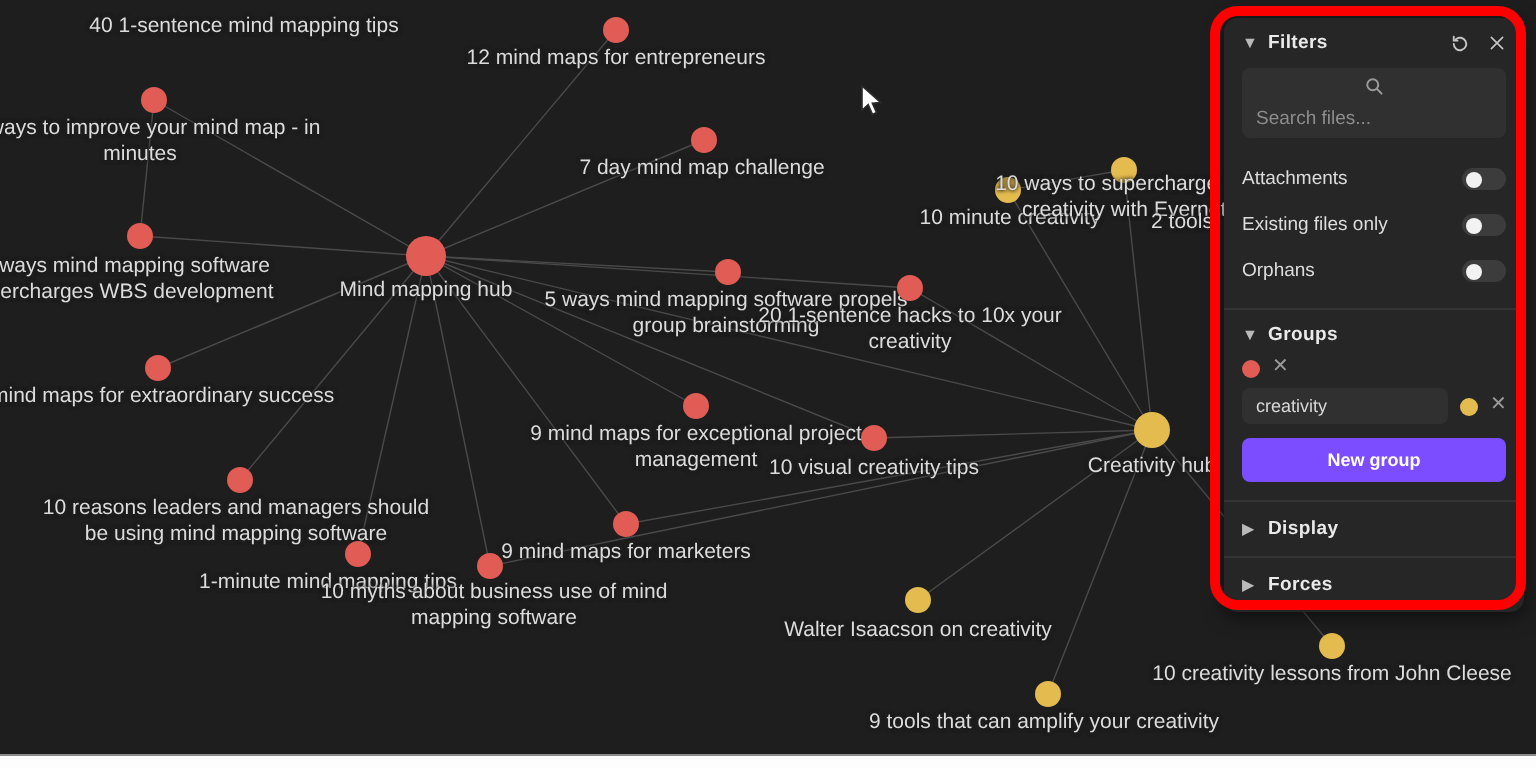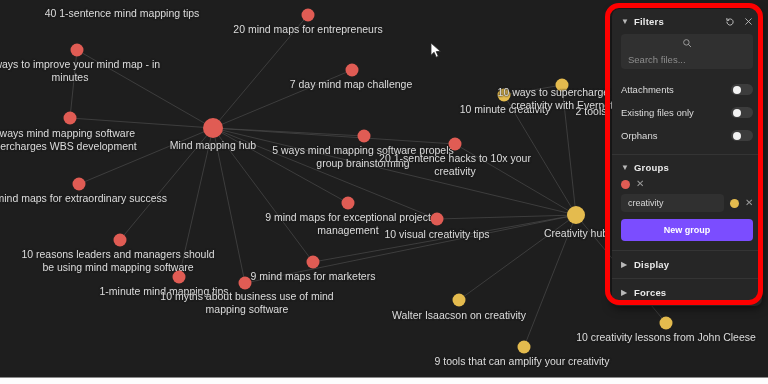--- a/index.html
+++ b/index.html
@@ -76,21 +76,21 @@
         <line x1="504" y1="95" x2="562" y2="85" stroke="#4a4a4a" stroke-width="0.7"></line>
       </svg>
     <div id="nodes-layer">
         <div class="node" style="left: 213px; top: 128px; width: 20px; height: 20px; background: rgb(224, 92, 84);"></div>
         <div class="node-label" style="left: 213px; top: 139px;">Mind mapping hub</div>
         <div class="node" style="left: 77px; top: 50px; width: 13px; height: 13px; background: rgb(224, 92, 84);"></div>
         <div class="node-label" style="left: 122px; top: 7px;">40 1-sentence mind mapping tips</div>
         <div class="node-label" style="left: 70px; top: 58px;">10 ways to improve your mind map - in
 minutes</div>
         <div class="node" style="left: 308px; top: 15px; width: 13px; height: 13px; background: rgb(224, 92, 84);"></div>
-        <div class="node-label" style="left: 308px; top: 23px;">20 mind maps for entrepreneurs</div>
+        <div class="node-label" style="left: 308px; top: 23px;">12 mind maps for entrepreneurs</div>
         <div class="node" style="left: 352px; top: 70px; width: 13px; height: 13px; background: rgb(224, 92, 84);"></div>
         <div class="node-label" style="left: 351px; top: 78px;">7 day mind map challenge</div>
         <div class="node" style="left: 70px; top: 118px; width: 13px; height: 13px; background: rgb(224, 92, 84);"></div>
         <div class="node-label" style="left: 60px; top: 127px;">12 ways mind mapping software
 supercharges WBS development</div>
         <div class="node" style="left: 79px; top: 184px; width: 13px; height: 13px; background: rgb(224, 92, 84);"></div>
         <div class="node-label" style="left: 74px; top: 192px;">10 mind maps for extraordinary success</div>
         <div class="node" style="left: 120px; top: 240px; width: 13px; height: 13px; background: rgb(224, 92, 84);"></div>
         <div class="node-label" style="left: 118px; top: 248px;">10 reasons leaders and managers should
 be using mind mapping software</div>

